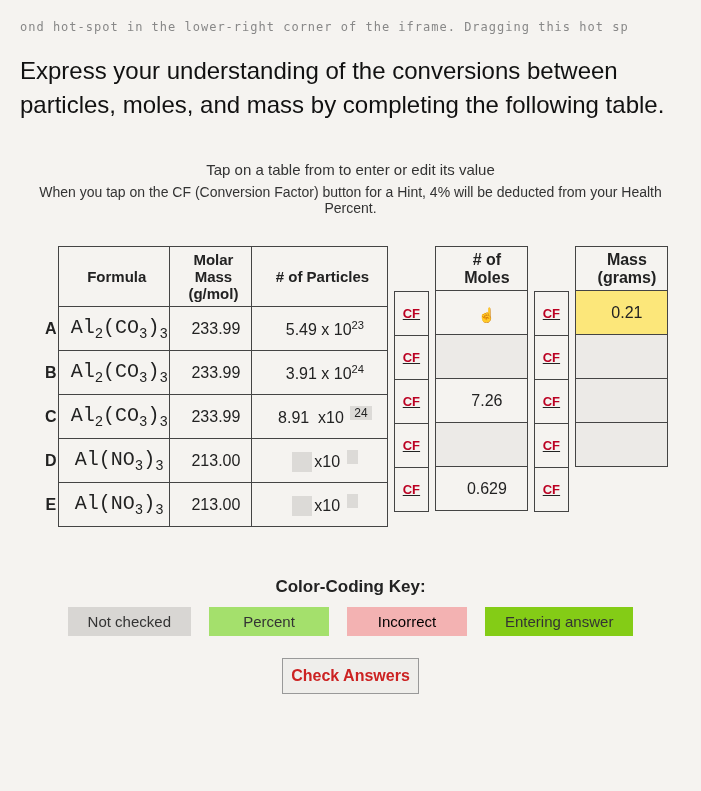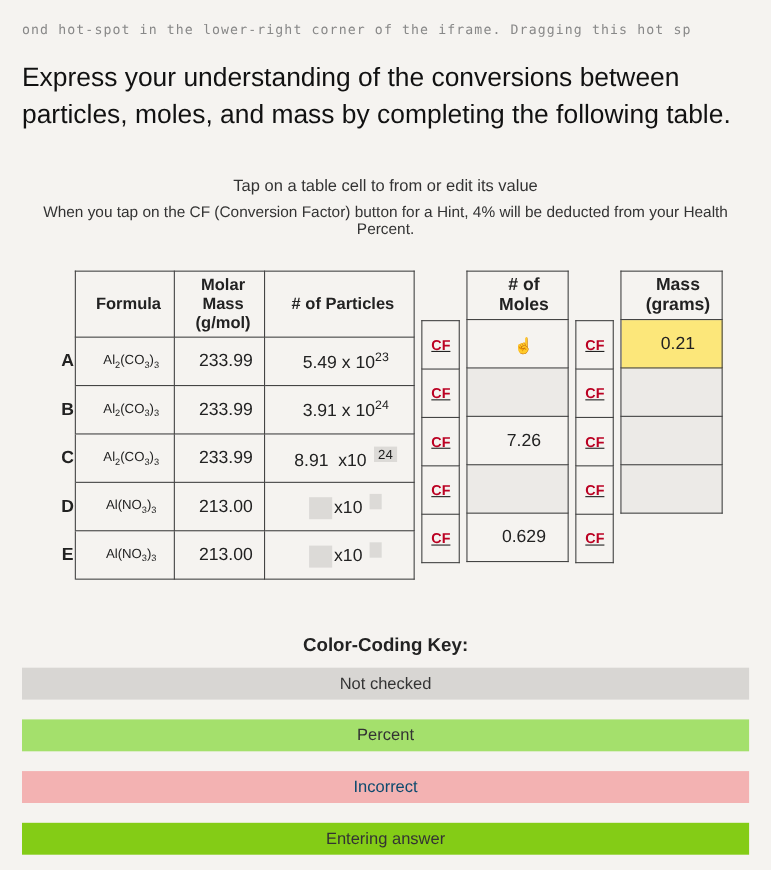--- a/index.html
+++ b/index.html
@@ -48,46 +48,46 @@
     }
     table.tbl th, table.tbl td {
       border: 1px solid #444;
       text-align: center;
       vertical-align: middle;
       padding-left: 12px;
     }
     .tbl-main th, .tbl-main td { height: 44px; }
     .tbl-main th { font-weight: bold; font-size: 15px; background: #f5f3f0; padding: 4px 6px; }
     .tbl-main .row-label { width: 22px; font-weight: bold; font-size: 16px; background: #f5f3f0; }
-    .tbl-main .formula { width: 90px; font-size: 12px; }
+    .tbl-main .formula { width: 90px; font-size: 20px; font-family: Liberation Mono, monospace; }
     .tbl-main .mm { width: 82px; font-size: 16px; }
     .tbl-main .particles { width: 136px; font-size: 16px; }
 
     .tbl-cf { border-collapse: collapse; text-decoration: underline; }
     .tbl-cf td { border: 1px solid #444; height: 44px; width: 34px; font-size: 13px; font-weight: bold; color: #b02; background: #f5f3f0; text-align:center; vertical-align:middle;}
     .tbl-cf .header-spacer { height: 45px; border: none; }
 
     .tbl-moles th, .tbl-moles td { height: 44px; width: 92px; font-size: 16px; }
     .tbl-mass th, .tbl-mass td { height: 44px; width: 92px; font-size: 16px; }
 
     .cell-input { background: #eceae7; }
     .cell-active { background: #fce77a; }
     .cell-partial { font-size: 15px; }
     .exp-box { display: inline-block; background: #dcdad7; padding: 0 4px; font-size: 12px; vertical-align: super; margin-left:2px;}
     .part-before { display: inline-block; background: #dcdad7; padding: 1px 12px 1px 4px; margin-right: 2px;}
 
     sub { font-size: 0.7em; }
     sup { font-size: 0.7em; }
 
     .key-title { text-align: center; font-weight: bold; font-size: 17px; margin-top: 50px; margin-bottom: 10px; }
-    .key-row { display: flex; justify-content: center; gap: 18px; flex-direction: column; }
+    .key-row { display: flex; justify-content: center; gap: 18px; }
     .key-chip { padding: 6px 20px; font-size: 15px; text-align: center; min-width: 120px; }
     .k-notchecked { background: #d8d6d3; color: #333; }
     .k-correct { background: #a4e06c; color: #333; }
-    .k-incorrect { background: #f3b2b2; color: #0c4a6e; }
+    .k-incorrect { background: #f3b2b2; color: #000000; }
     .k-entering { background: #84cc16; color: #333; }
 
     .check-btn {
       display: block;
       margin: 22px auto 0;
       border: 1px solid #999;
       background: #efeeeb;
       color: #c22;
       font-weight: bold;
       font-size: 16px;
@@ -100,21 +100,21 @@
       transform: translateY(2px);
     }
   </style>
 </head>
 <body>
 
 <div class="top-fragment">ond hot-spot in the lower-right corner of the iframe. Dragging this hot sp</div>
 
 <div class="question">Express your understanding of the conversions between particles, moles, and mass by completing the following table.</div>
 
-<div class="instruction1">Tap on a table cell to from or edit its value</div>
+<div class="instruction1">Tap on a table from to enter or edit its value</div>
 <div class="instruction2">When you tap on the CF (Conversion Factor) button for a Hint, 4% will be deducted from your Health Percent.</div>
 
 <div class="grid-wrap">
 
   <table class="tbl tbl-main">
     <tbody>
         <tr>
       <th class="row-label" style="border:none;"></th>
       <th>Formula</th>
       <th>Molar Mass (g/mol)</th>

